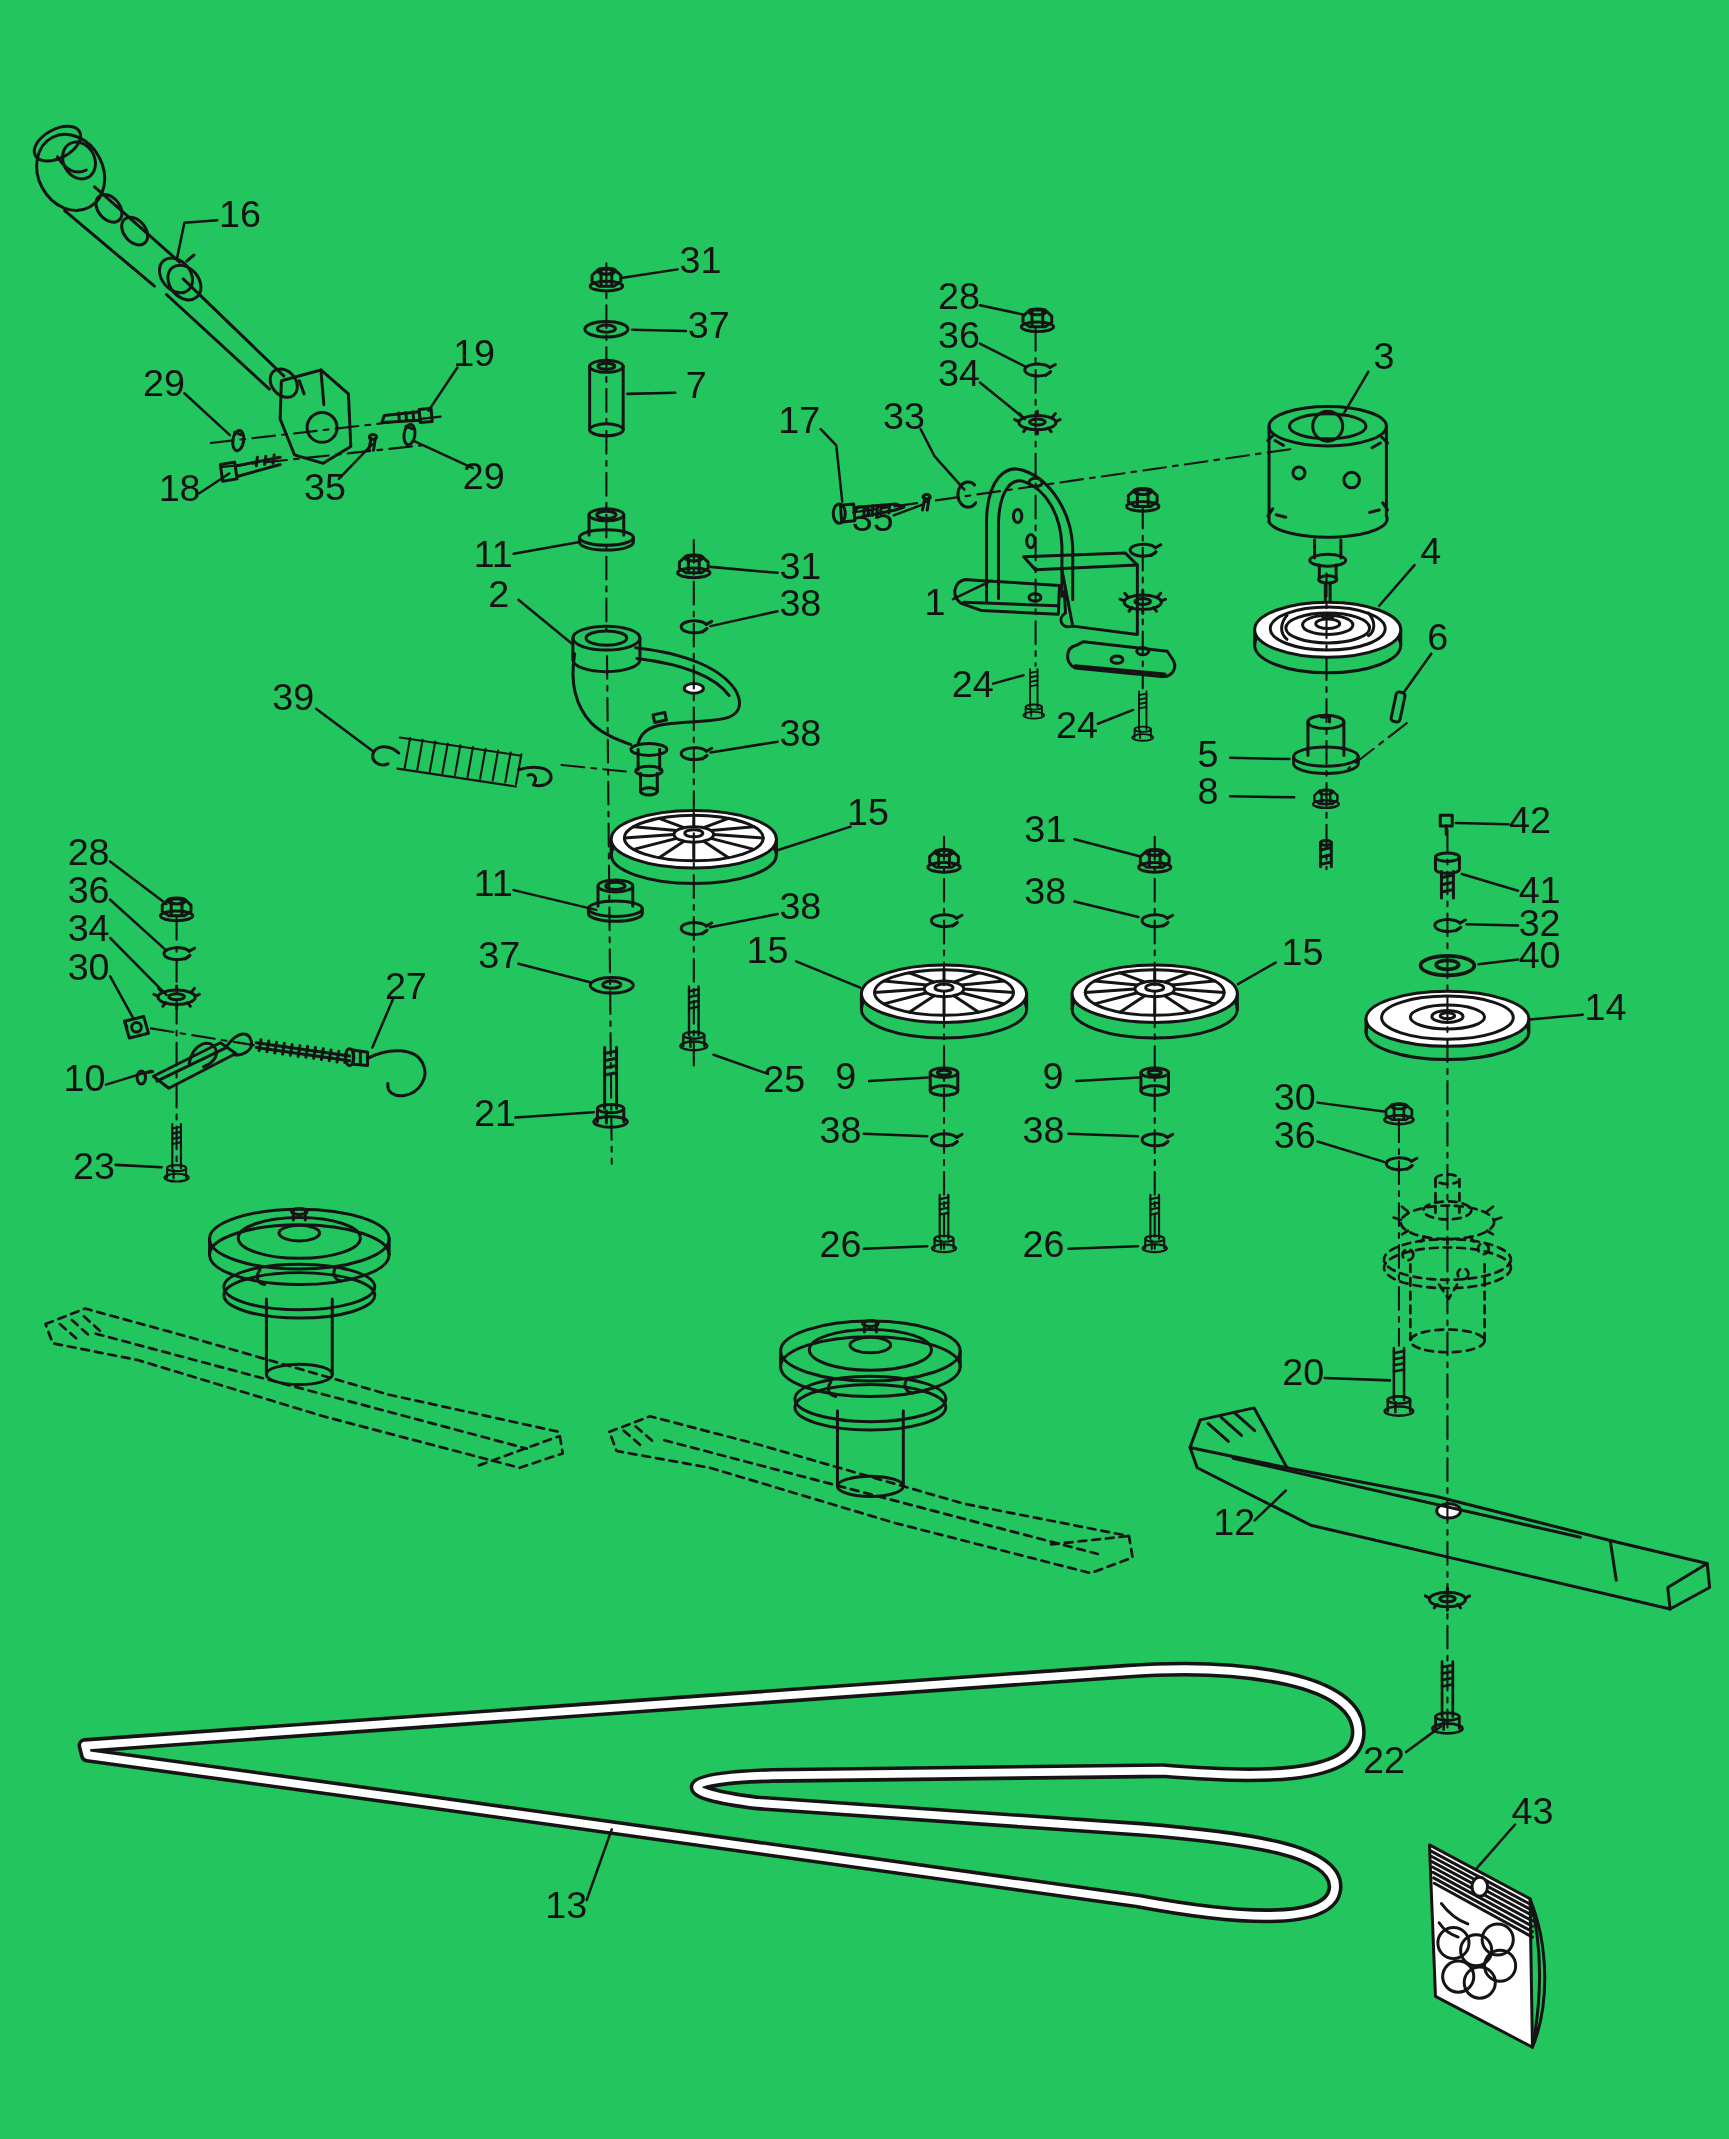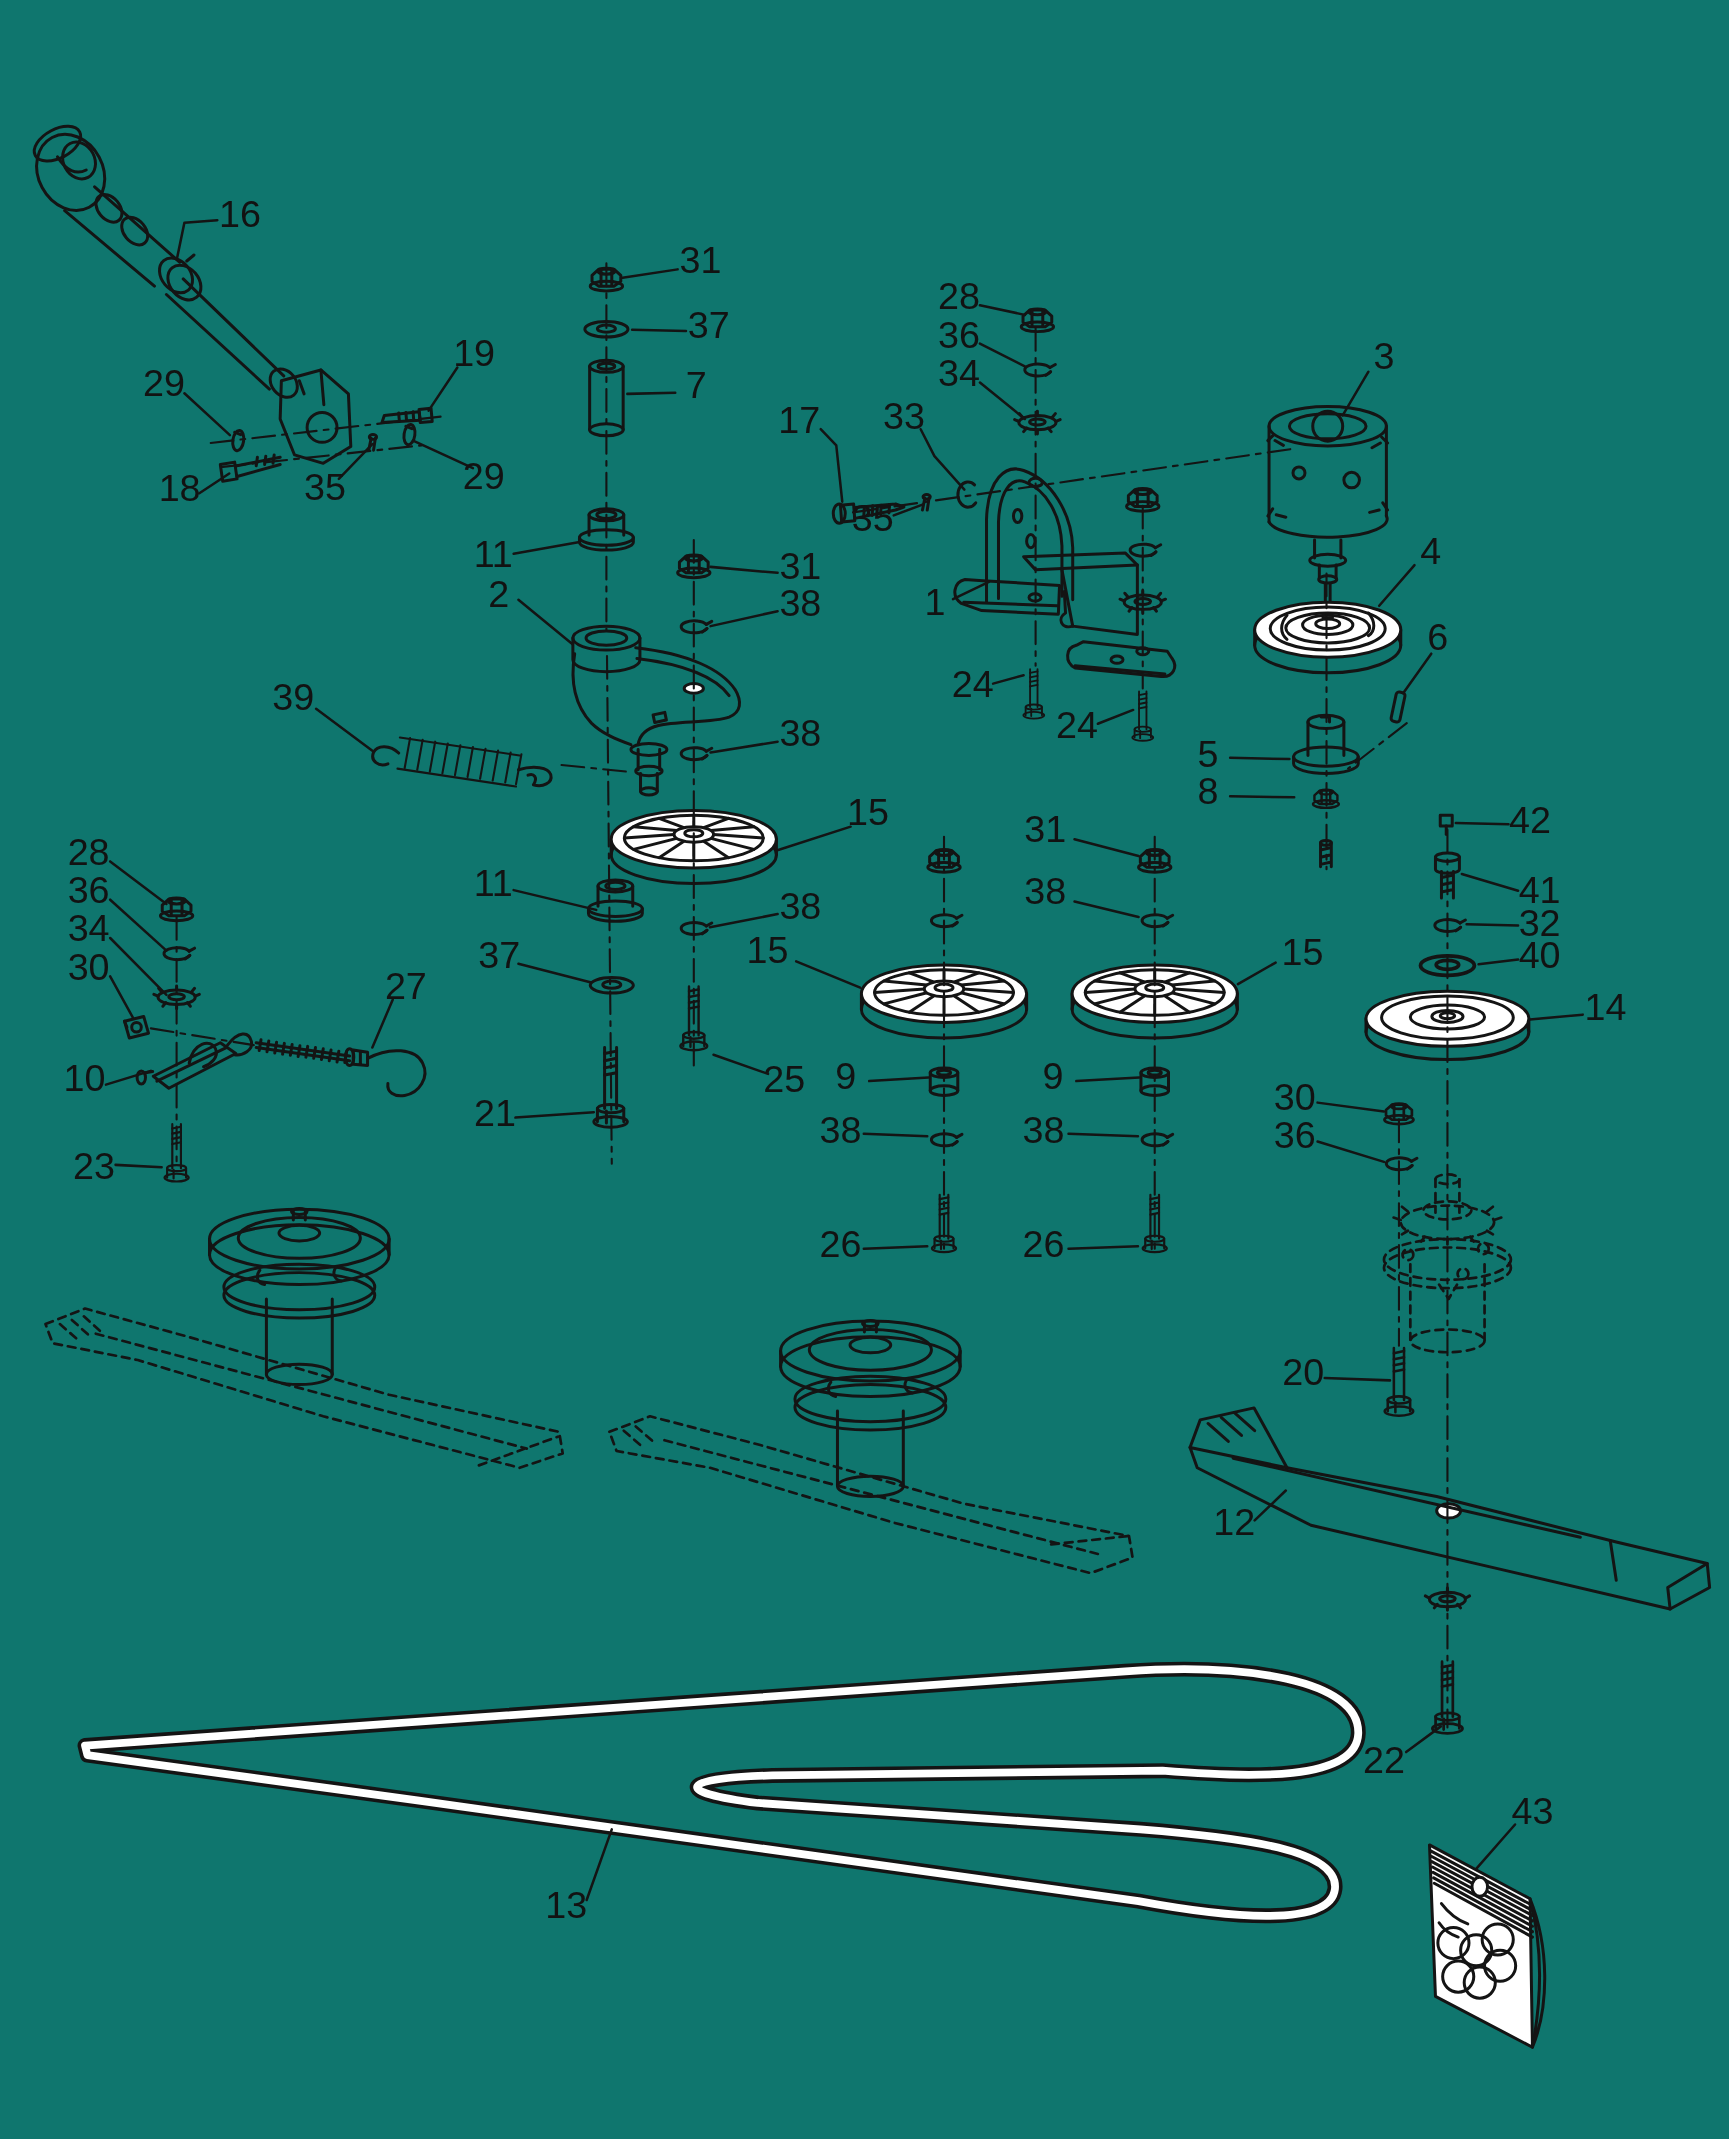--- a/index.html
+++ b/index.html
@@ -1,16 +1,16 @@
 <!DOCTYPE html>
 <html style="font-size:9.6px"><head>
 <meta charset="utf-8">
 <style>
   html,body{margin:0;padding:0;background:#ffffff}
-  .stage{position:relative;width:1730px;height:2140px;background:#0f766e;overflow:hidden}
+  .stage{position:relative;width:1730px;height:2140px;background:#22c55e;overflow:hidden}
   svg{display:block;width:100%;height:100%}
   path,line,ellipse,circle,rect,polyline{stroke:#141414;stroke-width:5;fill:none;stroke-linecap:round;stroke-linejoin:round}
   .thin path,.thin line,.thin ellipse{stroke-width:3.5}
   .dsh path,.dsh line,.dsh ellipse,.dsh circle{stroke-dasharray:13 10;stroke-width:4.5}
   .cl line,.cl path{stroke-dasharray:38 12 8 12;stroke-width:3.5}
   .belt-outer{stroke:#141414;stroke-width:25;fill:none;stroke-linejoin:round;stroke-linecap:round}
   .belt-inner{stroke:#ffffff;stroke-width:13;fill:none;stroke-linejoin:round;stroke-linecap:round}
   .leader{stroke:#141414;stroke-width:4.2;fill:none}
   text.callout{font-family:"Liberation Sans","DejaVu Sans",sans-serif;font-size:63px;fill:#121212;
     text-anchor:middle;dominant-baseline:middle;stroke:none}

